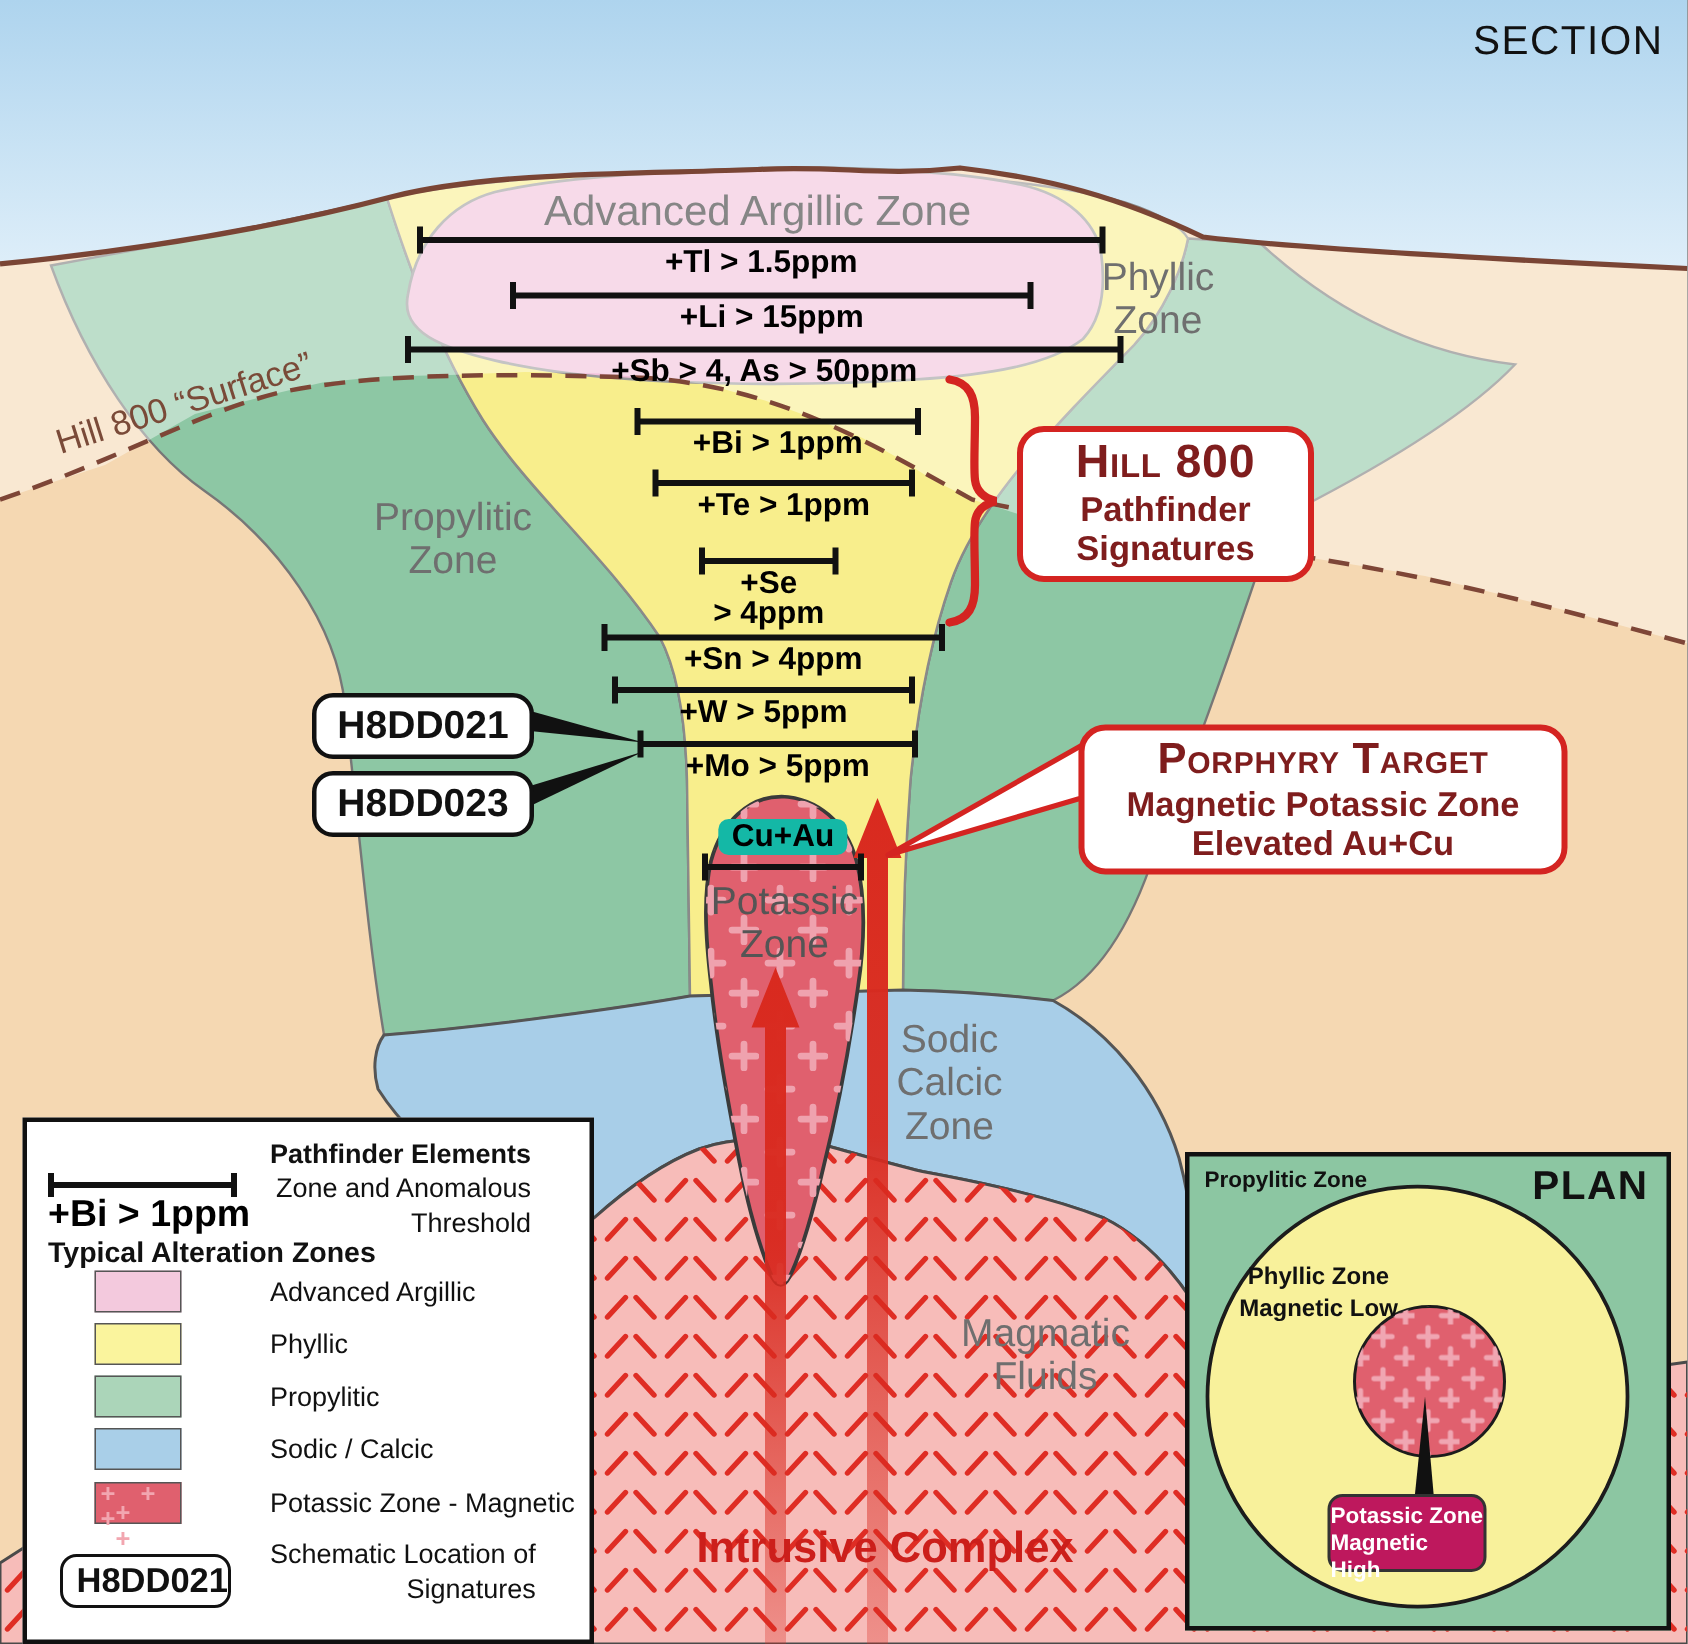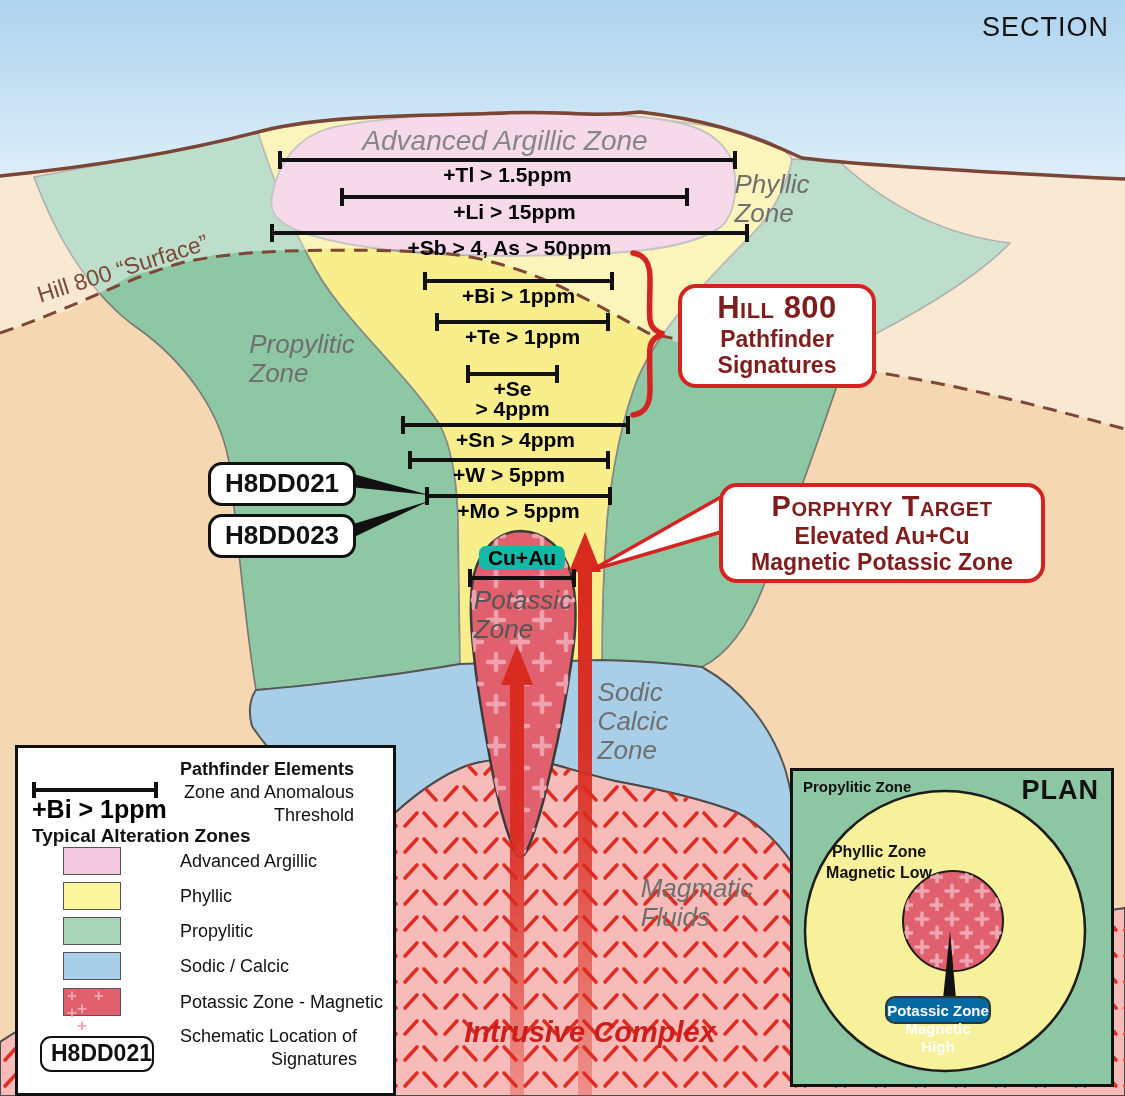--- a/index.html
+++ b/index.html
@@ -12,22 +12,22 @@
   
   .pbar{position:absolute;}
   .pbar-line{position:absolute;left:0;right:0;top:-2px;height:4px;background:#111;}
   .pbar-tick{position:absolute;top:-9px;width:4px;height:18px;background:#111;}
   .pbar-tick.l{left:-2px}.pbar-tick.r{right:-2px}
   .pbar-label{position:absolute;top:5px;left:50%;transform:translateX(-50%);
       text-align:center;font-weight:bold;font-size:21px;line-height:20px;color:#000;white-space:nowrap;}
   .pbar-label.above{top:auto;bottom:8px;}
   .pbar-label.pill{background:#14b8a6;border-radius:7px;padding:2px 9px;}
   
-  .ztext{position:absolute;transform:translateX(-50%);text-align:left;color:#6f6f6f;
-      font-size:26px;line-height:29px;white-space:nowrap;font-style:italic;}
+  .ztext{position:absolute;transform:translateX(-50%);text-align:center;color:#6f6f6f;
+      font-size:26px;line-height:29px;white-space:nowrap;}
   .callout-red{position:absolute;background:#fff;border:4px solid #d42421;border-radius:18px;
       text-align:center;color:#7f1d1d;font-weight:bold;z-index:5;}
   .sc{font-variant:small-caps;letter-spacing:.5px;}
   .hole-box{position:absolute;background:#fff;border:3px solid #111;border-radius:14px;
       text-align:center;font-weight:bold;font-size:26px;color:#111;z-index:5;}
   
   #legend{position:absolute;left:15px;top:745px;width:375px;height:345px;background:#fff;
       border:3px solid #111;z-index:6;}
   #legend .abs{position:absolute;text-align:right;}
   .lg-line{left:16px;top:40px;width:122px;height:4px;background:#111;}
@@ -45,22 +45,22 @@
       font-weight:bold;font-size:23px;line-height:31px;text-align:center;color:#111;}
   .lg-desc{left:162px;top:277px;font-size:18px;line-height:23px;color:#111;}
   
   #plan{position:absolute;left:790px;top:768px;width:318px;height:313px;background:#8cc6a2;
       border:3px solid #111;z-index:6;overflow:hidden;}
   #plan .abs{position:absolute;}
   .plan-title{right:12px;top:4px;font-weight:bold;font-size:27px;color:#111;letter-spacing:1px;}
   .plan-prop{left:10px;top:7px;font-weight:bold;font-size:15px;color:#111;}
   .plan-phyllic{left:86px;top:70px;transform:translateX(-50%);text-align:center;
       font-weight:bold;font-size:16px;line-height:21px;color:#111;white-space:nowrap;}
-  .plan-pill{left:92px;top:225px;width:106px;height:28px;background:#0369a1;border:2.5px solid #333;
-      border-radius:10px;text-align:center;color:#fff;font-weight:bold;font-size:15px;line-height:18px;
+  .plan-pill{left:92px;top:225px;width:106px;height:52px;background:#be185d;border:2.5px solid #333;
+      border-radius:10px;text-align:left;color:#fff;font-weight:bold;font-size:15px;line-height:18px;
       padding-top:4px;box-sizing:border-box;}
   #section-label{position:absolute;right:16px;top:12px;font-weight:normal;font-size:27px;
       letter-spacing:1px;color:#111;z-index:4;}
   #surface-label{position:absolute;left:38px;top:282px;color:#7a4a38;font-size:23px;
       transform:rotate(-17.5deg);transform-origin:left center;white-space:nowrap;z-index:4;}
 </style>
 </head>
 <body>
 
 <div id="stage">
@@ -274,22 +274,22 @@
   </div>
 
   <div class="callout-red" style="left:678px;top:284px;width:190px;height:96px;">
     <div class="sc" style="font-size:31px;line-height:36px;margin-top:2px;">Hill 800</div>
     <div style="font-size:23px;line-height:26px;">Pathfinder</div>
     <div style="font-size:23px;line-height:26px;">Signatures</div>
   </div>
 
   <div class="callout-red" style="left:719px;top:483px;width:318px;height:92px;">
     <div class="sc" style="font-size:29px;line-height:33px;margin-top:3px;">Porphyry Target</div>
+    <div style="font-size:23px;line-height:26px;">Magnetic Potassic Zone</div>
     <div style="font-size:23px;line-height:26px;">Elevated Au+Cu</div>
-    <div style="font-size:23px;line-height:26px;">Magnetic Potassic Zone</div>
   </div>
 
   <div class="hole-box" style="left:208px;top:462px;width:142px;height:38px;line-height:36px;">H8DD021</div>
   <div class="hole-box" style="left:208px;top:514px;width:142px;height:38px;line-height:36px;">H8DD023</div>
 
   <div id="legend">
     <div class="abs lg-line"></div>
     <div class="abs lg-tick" style="left:14px;"></div>
     <div class="abs lg-tick" style="left:136px;"></div>
     <div class="abs lg-label">+Bi &gt; 1ppm</div>

